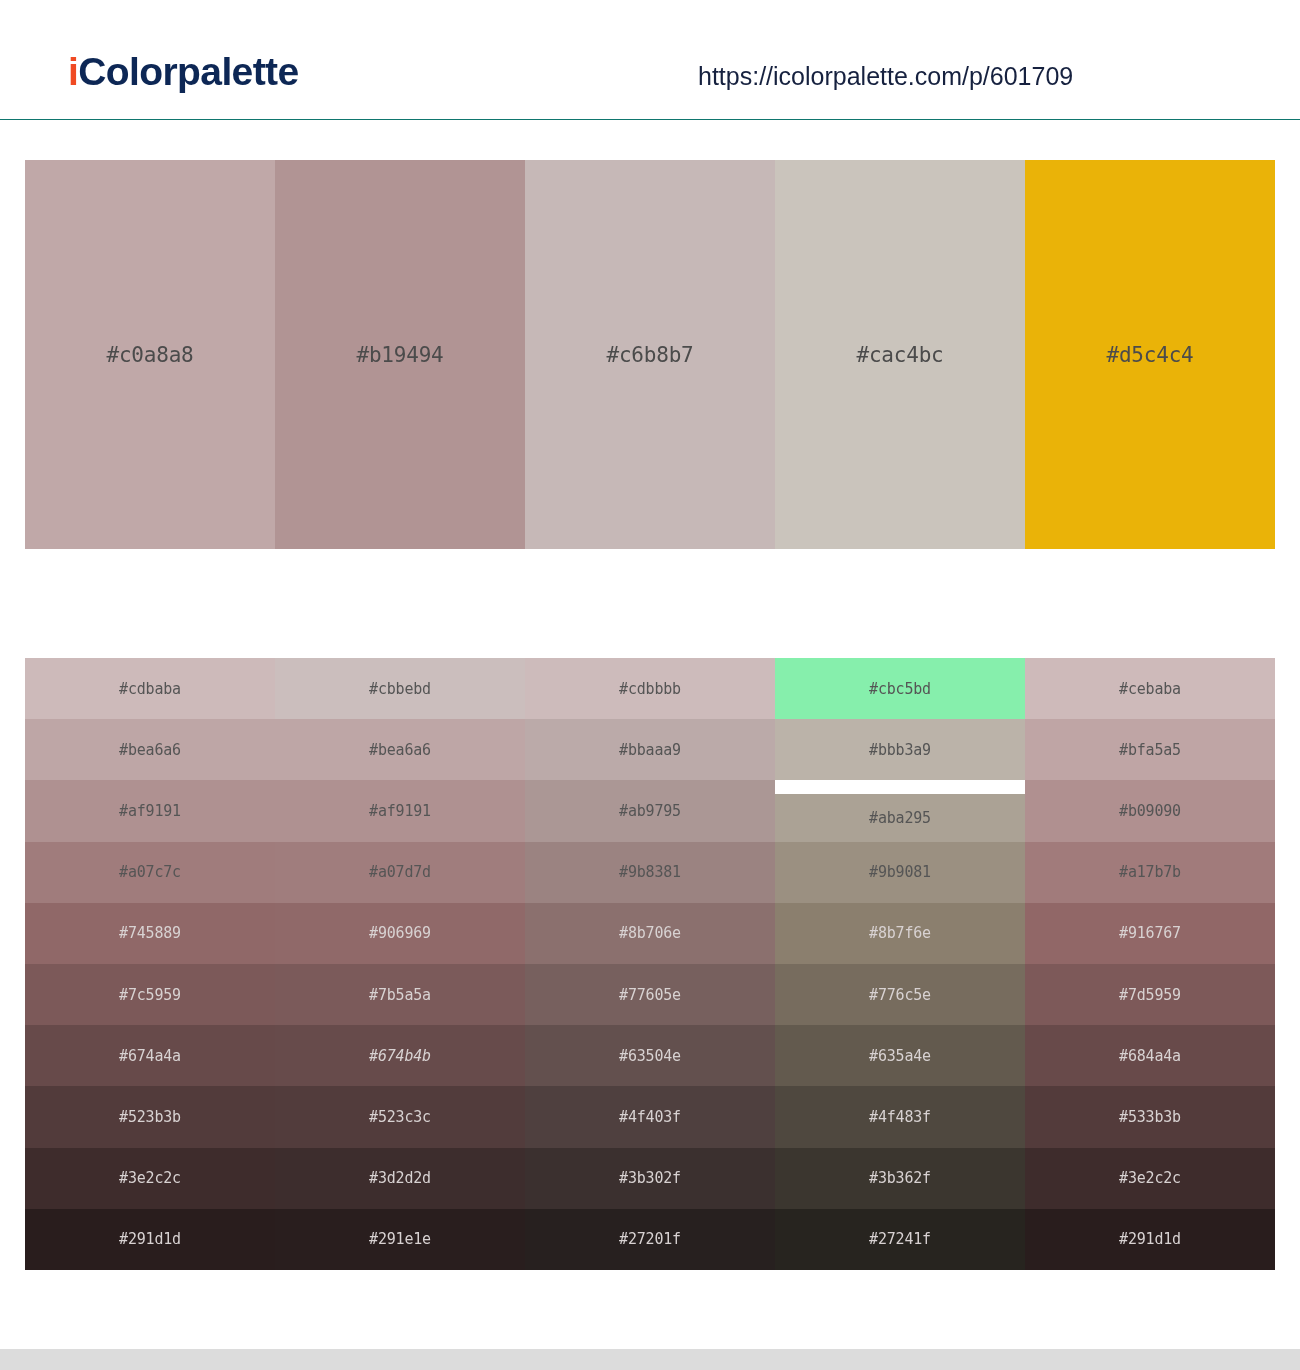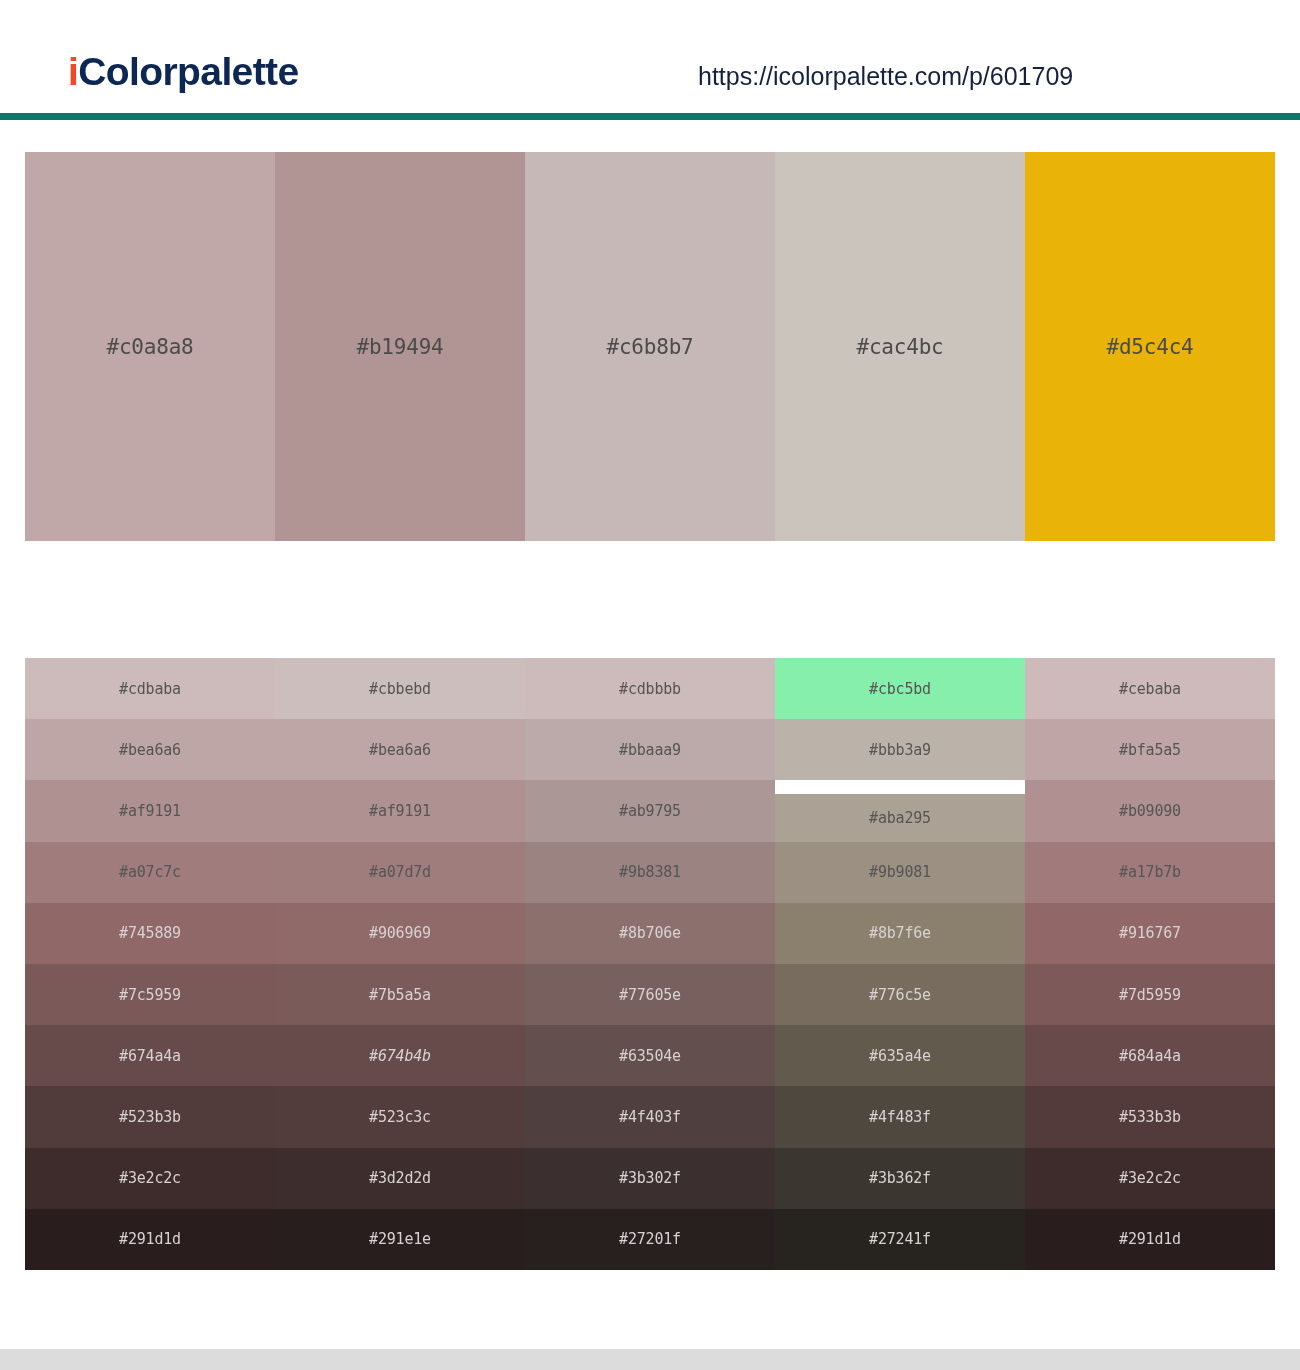--- a/index.html
+++ b/index.html
@@ -16,21 +16,21 @@
   }
 
   
   .header {
     position: absolute;
     top: 0;
     left: 0;
     width: 1300px;
     height: 120px;
     background: #ffffff;
-    border-bottom: 7px solid #0f766e;
+    border-bottom: 1px solid #0f766e;
     box-sizing: border-box;
   }
   .logo {
     position: absolute;
     left: 68px;
     top: 50px;
     font-size: 39px;
     font-weight: bold;
     letter-spacing: -0.6px;
     white-space: nowrap;
@@ -47,21 +47,21 @@
     top: 62px;
     font-size: 25px;
     color: #16213f;
     white-space: nowrap;
   }
 
   
   .palette-strip {
     position: absolute;
     left: 25px;
-    top: 152px;
+    top: 160px;
     width: 1250px;
     height: 389px;
     display: flex;
   }
   .palette-cell {
     flex: 1 1 0;
     position: relative;
   }
   .palette-cell .hexlabel {
     position: absolute;

